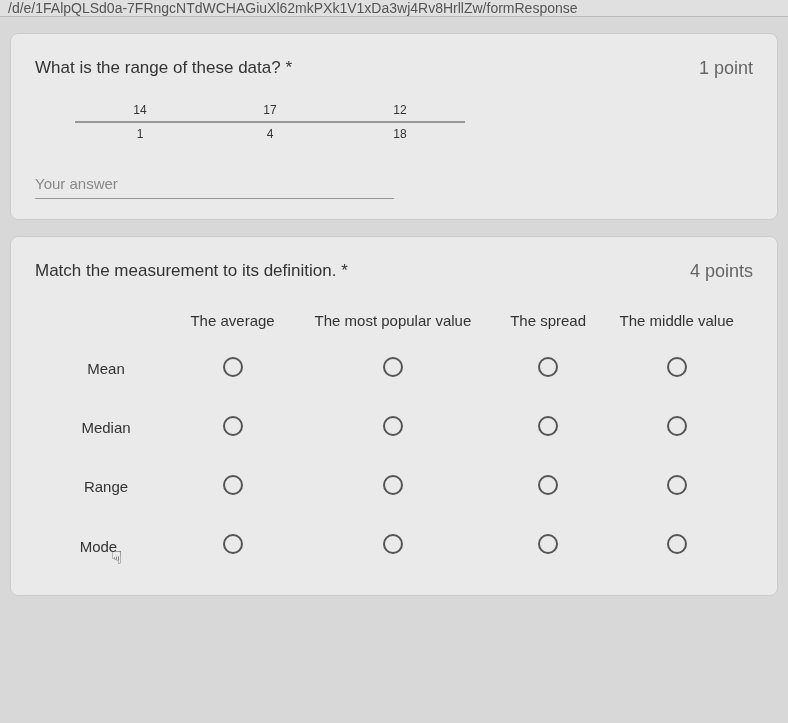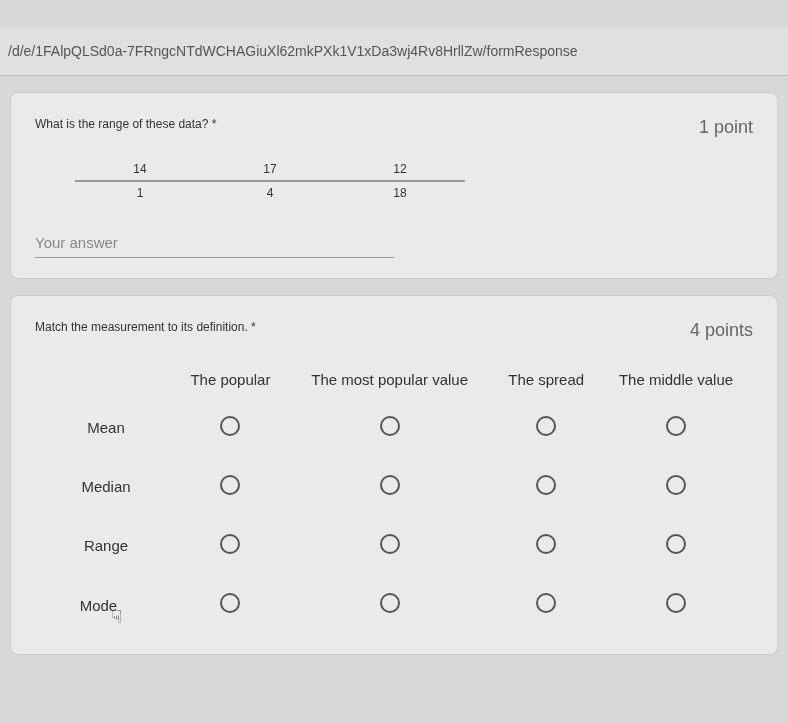--- a/index.html
+++ b/index.html
@@ -4,46 +4,45 @@
 <style>
   * { box-sizing: border-box; margin: 0; padding: 0; }
   body {
     font-family: Arial, sans-serif;
     background: #d8d8d8;
     width: 788px;
     color: #333;
   }
   .url-bar {
     background: #e0e0e0;
-    padding: 16px 8px;
+    padding: 0 8px;
     font-size: 14px;
     color: #555;
     border-bottom: 1px solid #bbb;
     white-space: nowrap;
     overflow: hidden;
-    margin-top: 27px;
   }
   .page {
     padding: 0 10px;
   }
   .card {
     background: #eaeaea;
     border-radius: 8px;
     margin: 16px 0;
     padding: 24px 24px 20px 24px;
     border: 1px solid #ccc;
   }
   .q-header {
     display: flex;
     justify-content: space-between;
     align-items: flex-start;
     margin-bottom: 20px;
   }
   .q-title {
-    font-size: 12px;
+    font-size: 17px;
     color: #333;
   }
   .q-points {
     font-size: 18px;
     color: #666;
     white-space: nowrap;
     margin-left: 8px;
   }
   .data-table {
     margin: 10px 0 24px 40px;
@@ -148,21 +147,21 @@
 
   <div class="card">
     <div class="q-header">
       <div class="q-title">Match the measurement to its definition. *</div>
       <div class="q-points">4 points</div>
     </div>
 
     <div class="grid">
       <div class="grid-row grid-header">
         <div class="grid-cell grid-row-label"></div>
-        <div class="grid-cell">The popular</div>
+        <div class="grid-cell">The average</div>
         <div class="grid-cell">The most popular value</div>
         <div class="grid-cell">The spread</div>
         <div class="grid-cell">The middle value</div>
       </div>
 
       <div class="grid-row">
         <div class="grid-cell grid-row-label">Mean</div>
         <div class="grid-cell"><span class="radio"></span></div>
         <div class="grid-cell"><span class="radio"></span></div>
         <div class="grid-cell"><span class="radio"></span></div>

